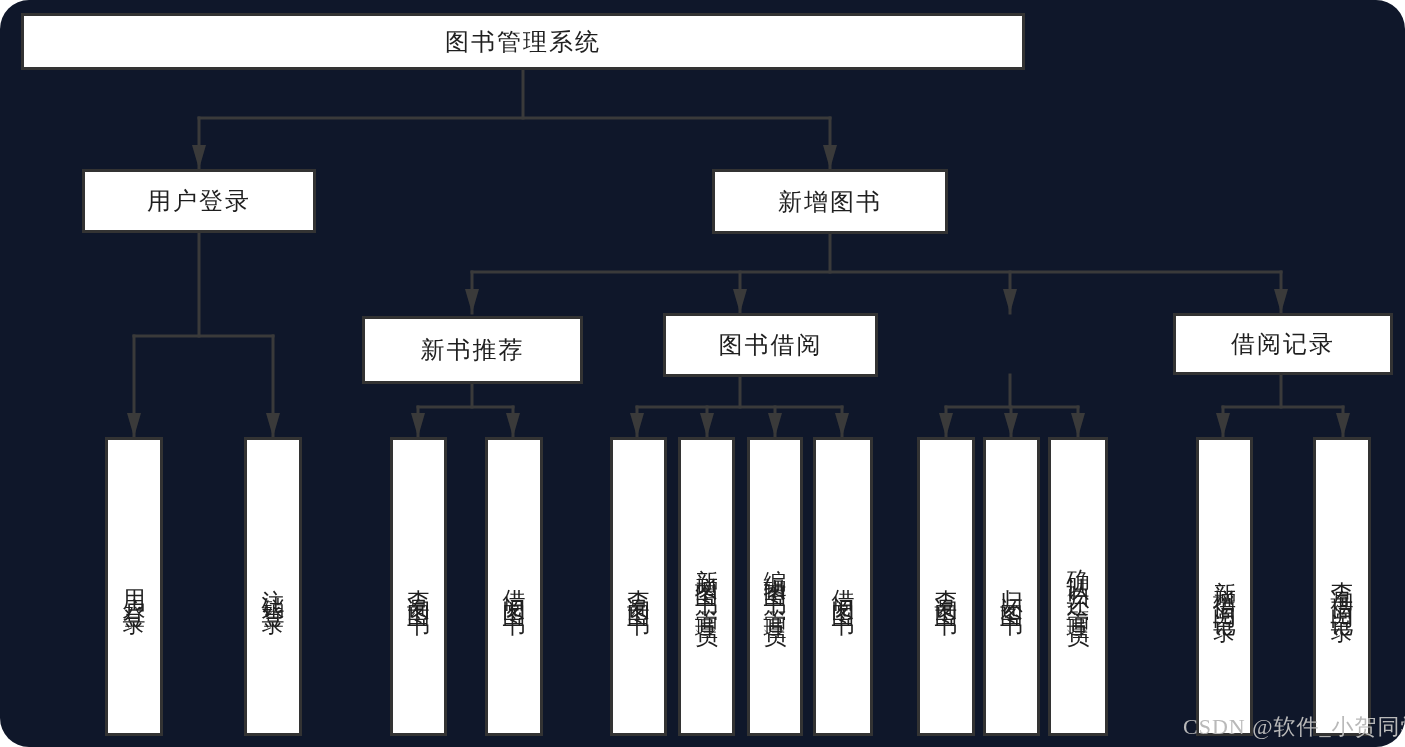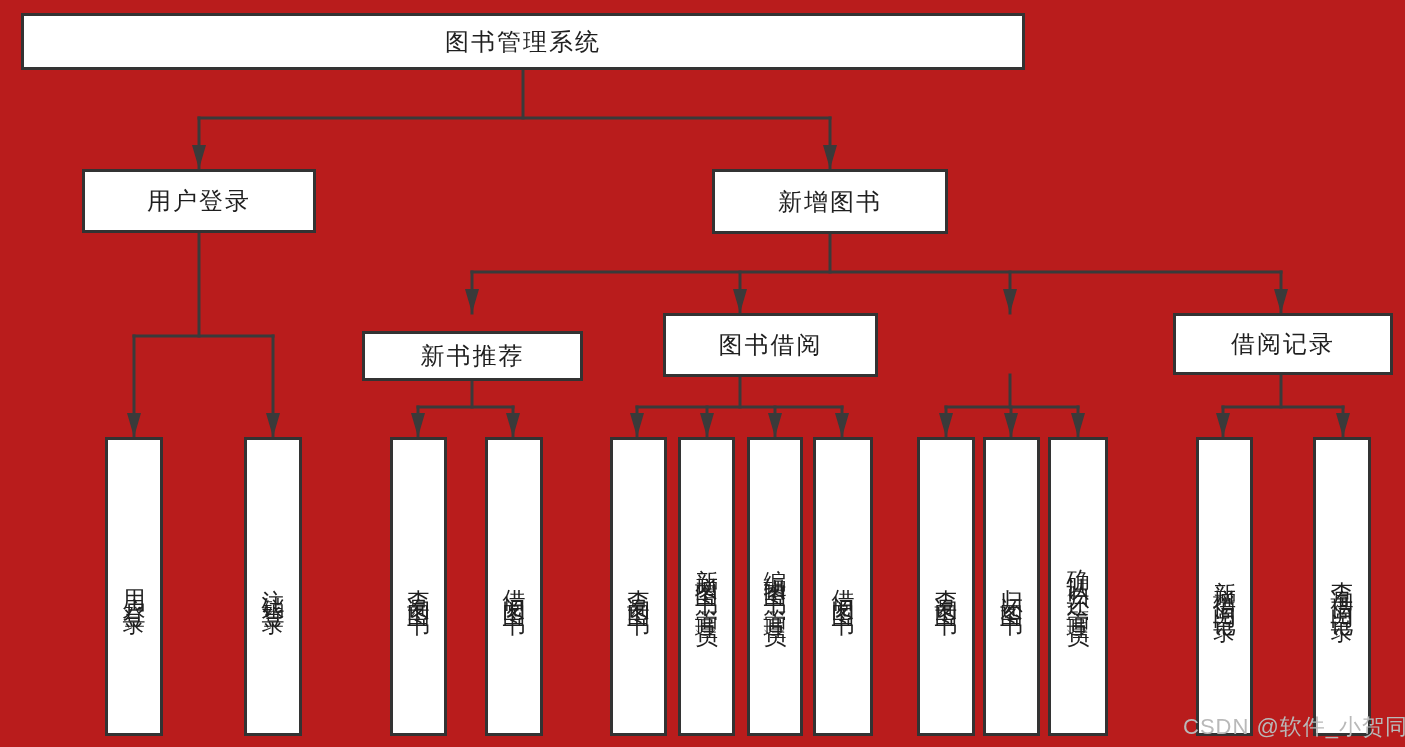--- a/index.html
+++ b/index.html
@@ -1,18 +1,18 @@
 <!DOCTYPE html>
 <html><head>
 <meta charset="utf-8">
 <style>
   html,body{margin:0;padding:0;background:#ffffff;}
   .canvas{
-    position:relative;width:1405px;height:747px;background:#b91c1c;overflow:hidden;
-    font-family:Liberation Sans, sans-serif;color:#1f1f1f;
+    position:relative;width:1405px;height:747px;background:#0f172a;overflow:hidden;
+    font-family:Liberation Serif, serif;color:#1f1f1f;border-radius:29px;
   }
   .connectors{position:absolute;left:0;top:0;width:1405px;height:747px;}
   .hbox,.vbox{
     position:absolute;box-sizing:border-box;border:3px solid #333333;background:#ffffff;
     display:flex;align-items:center;justify-content:center;
   }
   .hbox span{
     font-size:24px;letter-spacing:2px;color:#1f1f1f;white-space:nowrap;
   }
   .vbox span{
@@ -83,21 +83,21 @@
     <span>图书管理系统</span>
   </div>
 
   <div class="hbox" style="left:82px;top:169px;width:234px;height:64px">
     <span>用户登录</span>
   </div>
   <div class="hbox" style="left:712px;top:169px;width:236px;height:65px">
     <span>新增图书</span>
   </div>
 
-  <div class="hbox" style="left:362px;top:331px;width:221px;height:50px">
+  <div class="hbox" style="left:362px;top:316px;width:221px;height:68px">
     <span>新书推荐</span>
   </div>
   <div class="hbox" style="left:663px;top:313px;width:215px;height:64px">
     <span>图书借阅</span>
   </div>
   <div class="hbox" style="left:1173px;top:313px;width:220px;height:62px">
     <span>借阅记录</span>
   </div>
 
   <div class="vbox" style="left:105px;top:437px;width:58px;height:299px">

